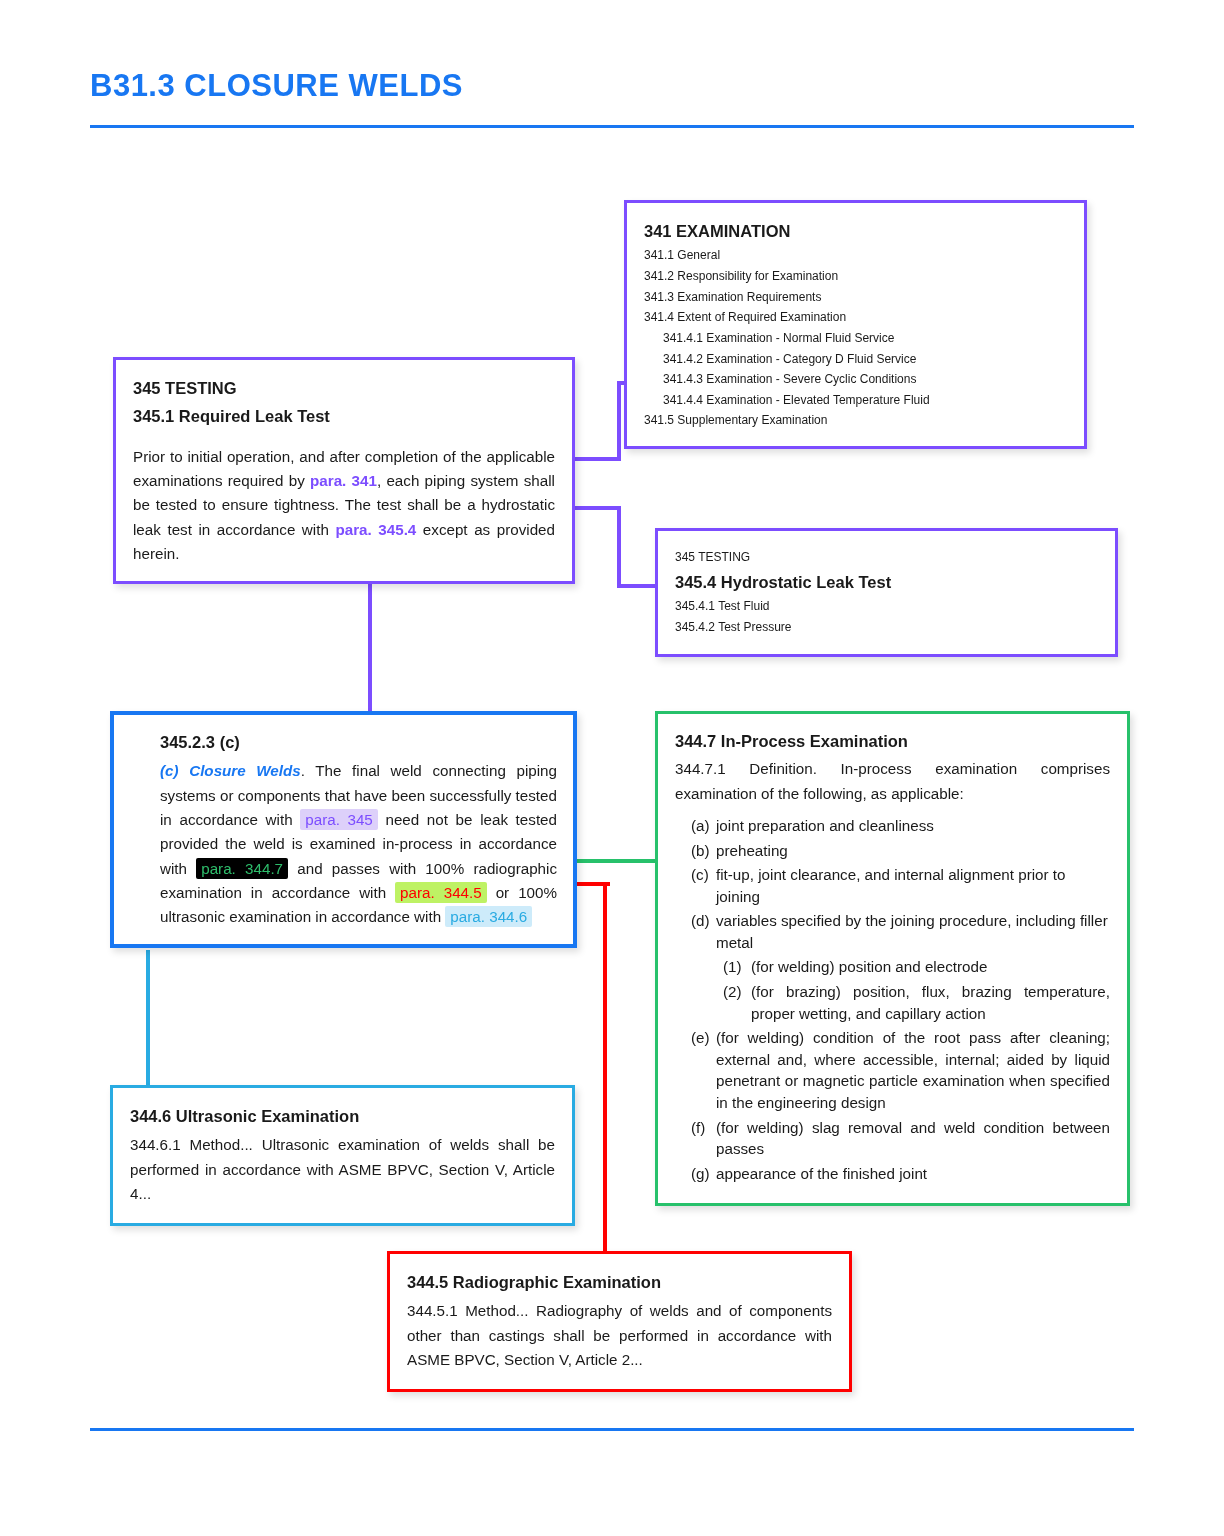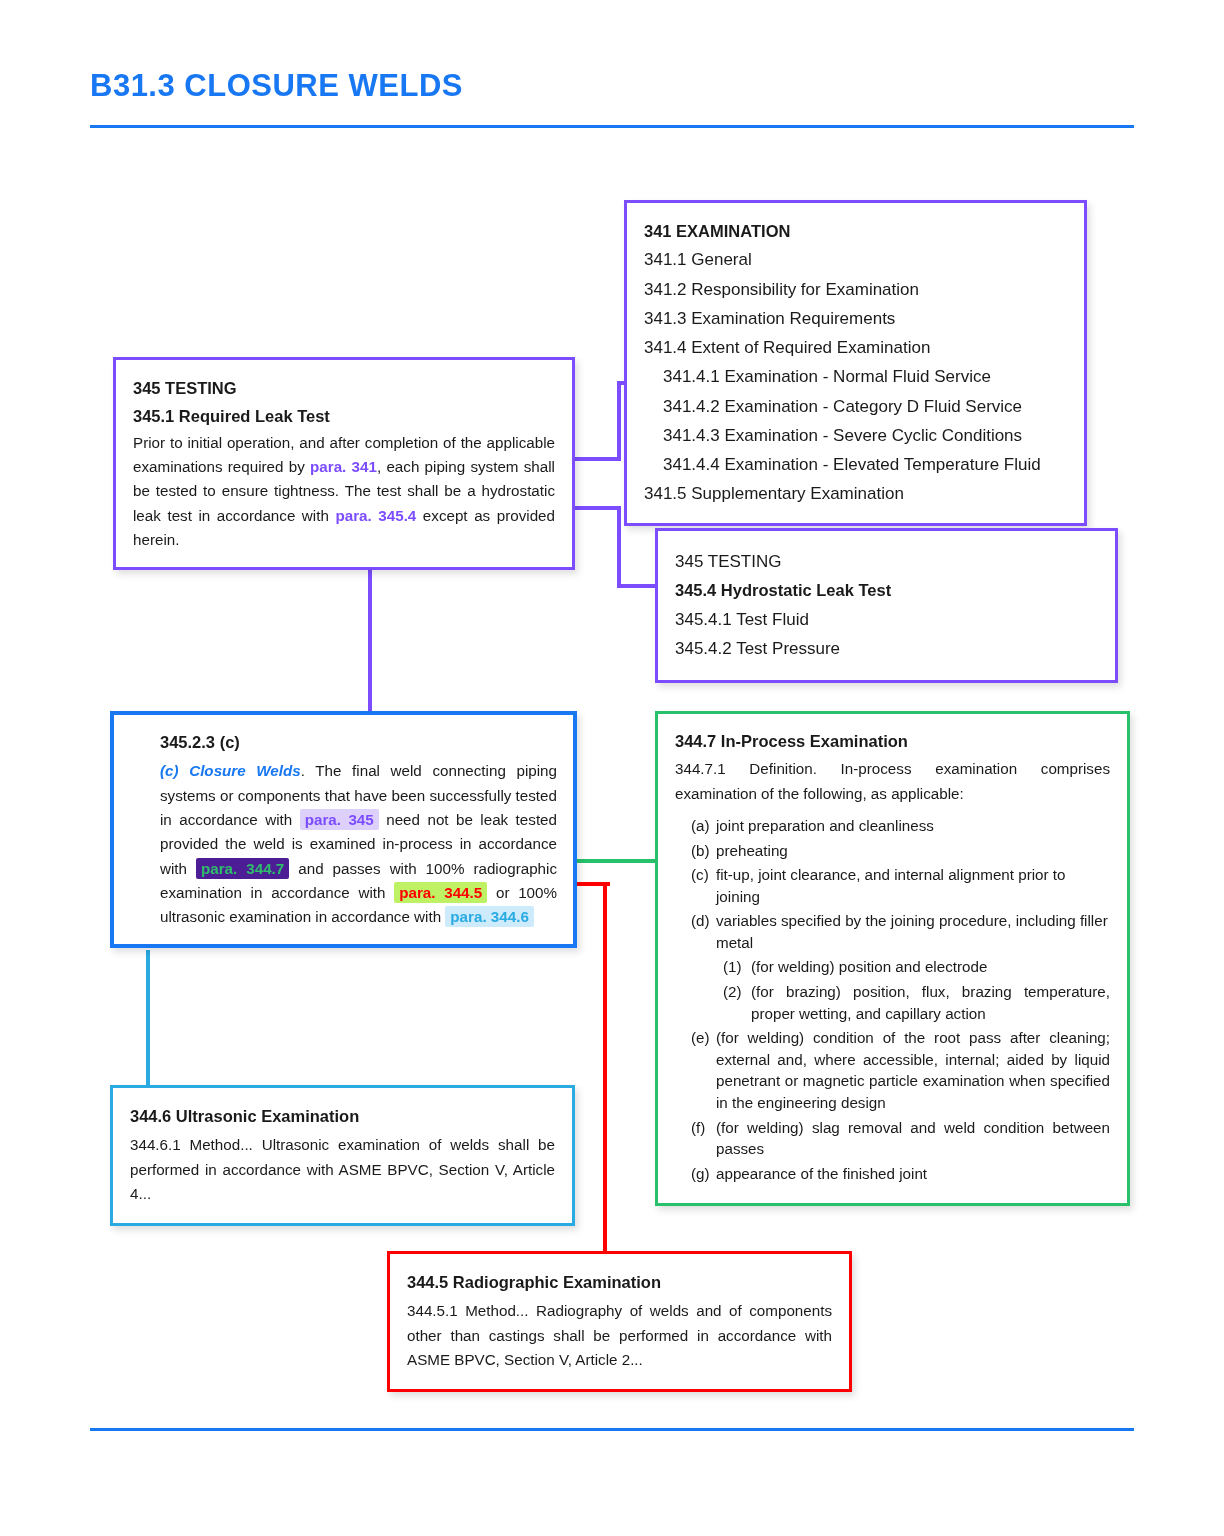--- a/index.html
+++ b/index.html
@@ -66,29 +66,29 @@
   }
   .box-inner { padding: 14px 17px 15px 17px; }
 
   .b-purple { border: 3px solid #7C4DFF; }
   .b-blue   { border: 4px solid #1877F2; }
   .b-green  { border: 3px solid #27C16B; }
   .b-cyan   { border: 3px solid #29ABE2; }
   .b-red    { border: 3px solid #FF0000; }
 
   .h-bold   { font-size: 16.5px; font-weight: bold; line-height: 1.72; }
-  .h-reg    { font-size: 17px; font-weight: normal; line-height: 1.72; }
+  .h-reg    { font-size: 12px; font-weight: normal; line-height: 1.72; }
   .body-txt { font-size: 15.2px; line-height: 1.60; text-align: justify; }
 
   .indent1 { padding-left: 19px; }
 
   
-  .hl { padding: 2px 5px; border-radius: 2px; font-weight: bold; white-space: nowrap; }
+  .hl { padding: 2px 5px; border-radius: 2px; font-weight: normal; white-space: nowrap; }
   .hl-purple { background: #DDD0FA; color: #7C4DFF; }
-  .hl-green  { background: #4c1d95; color: #2EBD6B; }
+  .hl-green  { background: #000000; color: #2EBD6B; }
   .hl-red    { background: #bef264; color: #FF0000; }
   .hl-cyan   { background: #CDEBFA; color: #29ABE2; }
   .ref-purple { color: #7C4DFF; font-weight: bold; }
   .ref-blue   { color: #1877F2; font-weight: bold; font-style: italic; }
 
   
   .lst { margin-top: 9px; }
   .li {
     display: flex;
     font-size: 15.2px;
@@ -163,21 +163,21 @@
     <div class="h-reg indent1">341.4.3 Examination - Severe Cyclic Conditions</div>
     <div class="h-reg indent1">341.4.4 Examination - Elevated Temperature Fluid</div>
     <div class="h-reg">341.5 Supplementary Examination</div>
   </div>
 </div>
 
 <div class="box b-purple" style="left:113px; top:357px; width:462px;">
   <div class="box-inner">
     <div class="h-bold">345 TESTING</div>
     <div class="h-bold">345.1 Required Leak Test</div>
-    <div class="body-txt" style="margin-top:0;">
+    <div class="body-txt" style="margin-top:14px;">
       <span>Prior to initial operation, and after completion of the applicable examinations required by </span><span class="ref-purple">para. 341</span><span>, each piping system shall be tested to ensure tightness. The test shall be a hydrostatic leak test in accordance with </span><span class="ref-purple">para. 345.4</span><span> except as provided herein.</span>
     </div>
   </div>
 </div>
 
 <div class="box b-purple" style="left:655px; top:528px; width:463px;">
   <div class="box-inner" style="padding-top:16px; padding-bottom:17px;">
     <div class="h-reg">345 TESTING</div>
     <div class="h-bold">345.4 Hydrostatic Leak Test</div>
     <div class="h-reg">345.4.1 Test Fluid</div>

